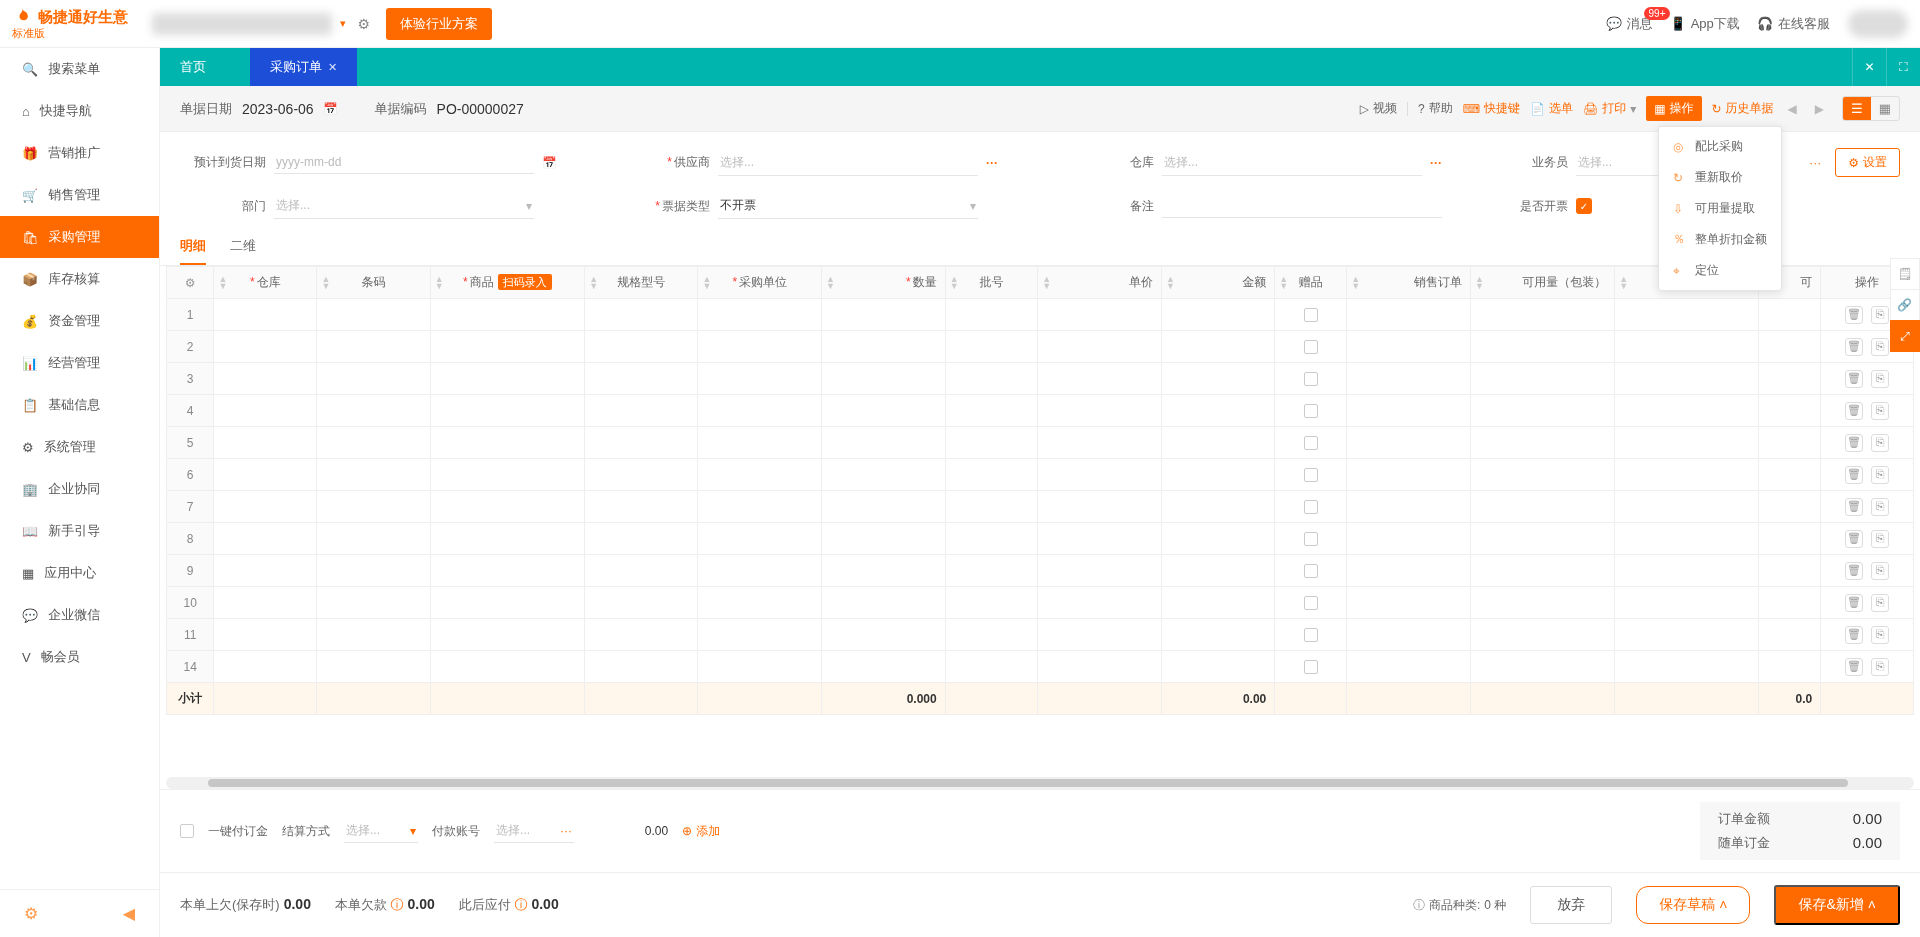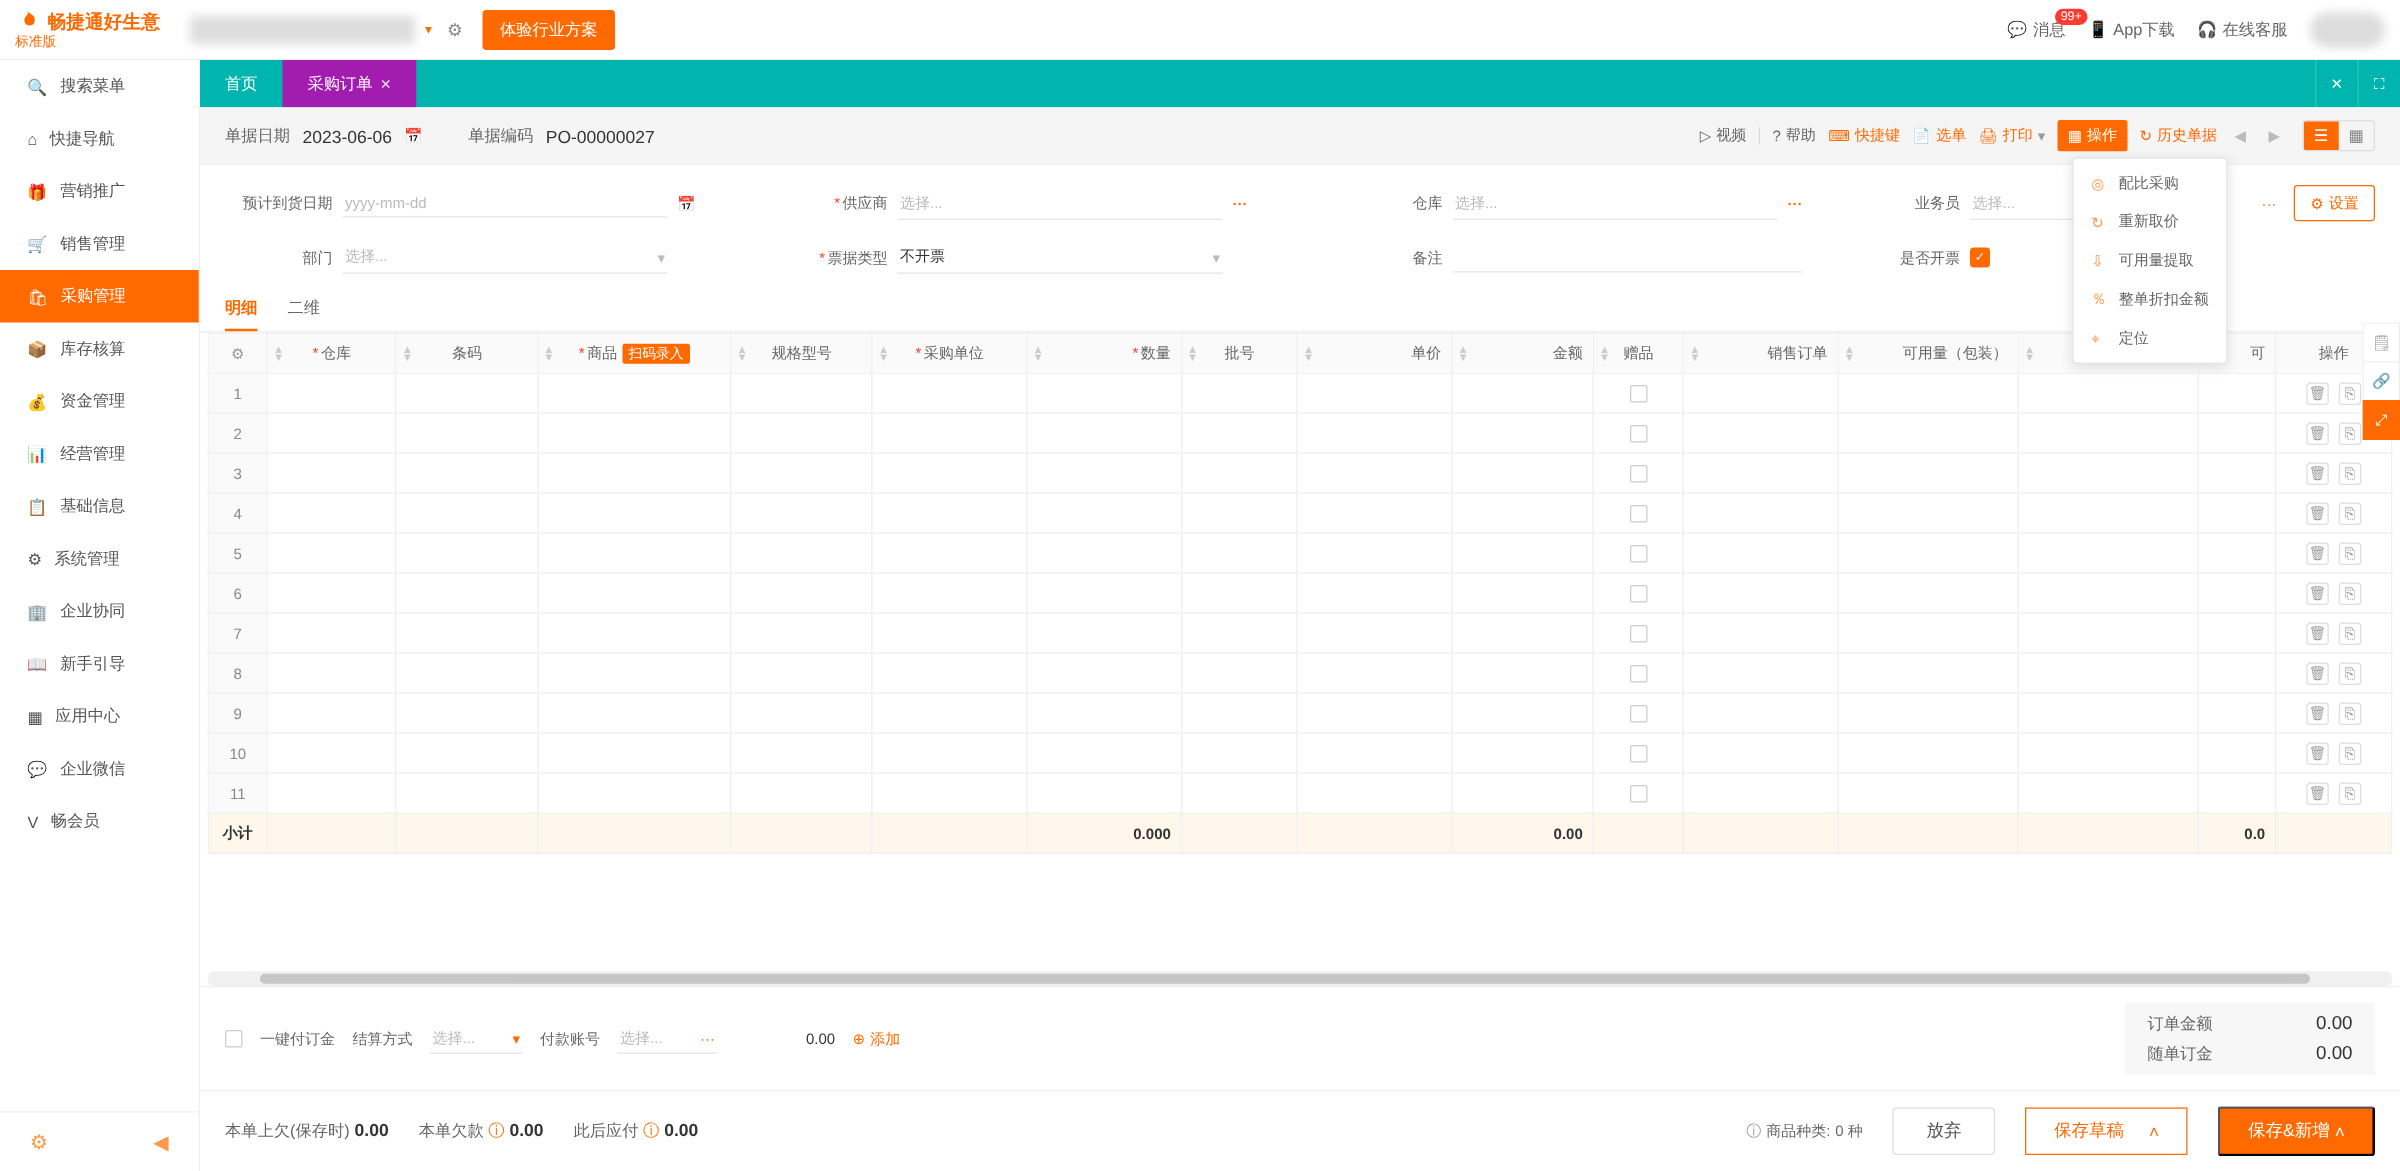--- a/index.html
+++ b/index.html
@@ -29,21 +29,21 @@
 .sidebar-item { display: flex; align-items: center; gap: 10px; padding: 12px 22px; color: #555; cursor: pointer; font-size: 13px; }
 .sidebar-item.active { background: #ff6a00; color: #fff; }
 .sidebar-footer { margin-top: auto; display: flex; align-items: center; justify-content: space-between; padding: 12px 24px; height: 48px; border-top: 1px solid #f0f0f0; }
 .sf-icon { color: #ff9a4a; font-size: 16px; cursor: pointer; }
 
 .main { flex: 1; display: flex; flex-direction: column; background: #f5f5f5; min-width: 0; }
 
 
 .tabs-bar { height: 38px; background: #00b5ad; display: flex; align-items: stretch; color: #fff; }
 .tab { padding: 0 20px; display: flex; align-items: center; gap: 6px; cursor: pointer; font-size: 13px; }
-.tab.active { background: #a21caf; }
+.tab.active { background: #1d4ed8; margin-left: 24px; }
 .tab-close { font-size: 11px; opacity: .85; }
 .tabs-spacer { flex: 1; }
 .tabs-action { width: 34px; display: flex; align-items: center; justify-content: center; cursor: pointer; border-left: 1px solid rgba(255,255,255,.2); }
 
 
 .content { flex: 1; background: #fff; margin: 0; display: flex; flex-direction: column; min-height: 0; position: relative; }
 
 
 .toolbar { display: flex; align-items: center; padding: 10px 20px; gap: 10px; background: #f5f5f5; border-bottom: 1px solid #eee; }
 .tb-label { color: #666; font-size: 13px; }
@@ -117,21 +117,21 @@
 .totals-row { display: flex; justify-content: space-between; color: #666; font-size: 13px; }
 .totals-row .val { color: #333; font-size: 15px; }
 
 
 .footer-bar { height: 65px; display: flex; align-items: center; padding: 0 20px; gap: 24px; border-top: 1px solid #eee; background: #fff; }
 .fb-text { color: #666; font-size: 13px; }
 .fb-text b { color: #333; font-weight: bold; font-size: 14px; margin-left: 4px; }
 .fb-spacer { flex: 1; }
 .fb-species { color: #666; display: flex; align-items: center; gap: 4px; }
 .btn-ghost { border: 1px solid #ddd; background: #fff; padding: 9px 26px; border-radius: 3px; cursor: pointer; font-size: 14px; color: #555; }
-.btn-outline-orange { border: 1px solid #ff6a00; color: #ff6a00; background: #fff; padding: 9px 22px; border-radius: 0; cursor: pointer; font-size: 14px; display: flex; align-items: center; gap: 20px; }
+.btn-outline-orange { border: 1px solid #ff6a00; color: #ff6a00; background: #fff; padding: 9px 22px; border-radius: 12px; cursor: pointer; font-size: 14px; display: flex; align-items: center; gap: 4px; }
 .btn-solid-orange { background: #ff6a00; color: #fff; padding: 9px 22px; border-radius: 3px; cursor: pointer; font-size: 14px; display: flex; align-items: center; gap: 4px; }
 
 
 .right-rail { position: fixed; right: 0; top: 258px; display: flex; flex-direction: column; }
 .rail-btn { width: 30px; height: 32px; border: 1px solid #eee; background: #fff; display: flex; align-items: center; justify-content: center; color: #999; cursor: pointer; margin-bottom: -1px; }
 .rail-btn.on { background: #ff6a00; color: #fff; border-color: #ff6a00; }
 </style>
 </head>
 <body>
 
@@ -677,20 +677,43 @@
                 <td></td>
                 <td></td>
                 <td></td>
                 <td>
                   <div class="op-icons">
                     <span class="op-icon">🗑</span>
                     <span class="op-icon">⎘</span>
                   </div>
                 </td>
               </tr>
+              <tr>
+                <td class="rn">14</td>
+                <td></td>
+                <td></td>
+                <td></td>
+                <td></td>
+                <td></td>
+                <td></td>
+                <td></td>
+                <td></td>
+                <td></td>
+                <td style="text-align:center"><span class="chk"></span></td>
+                <td></td>
+                <td></td>
+                <td></td>
+                <td></td>
+                <td>
+                  <div class="op-icons">
+                    <span class="op-icon">🗑</span>
+                    <span class="op-icon">⎘</span>
+                  </div>
+                </td>
+              </tr>
             </tbody>
           <tfoot>
             <tr class="subtotal">
               <td style="text-align:center">小计</td>
               <td></td>
                 <td></td>
                 <td></td>
                 <td></td>
                 <td></td>
               <td class="right">0.000</td>

